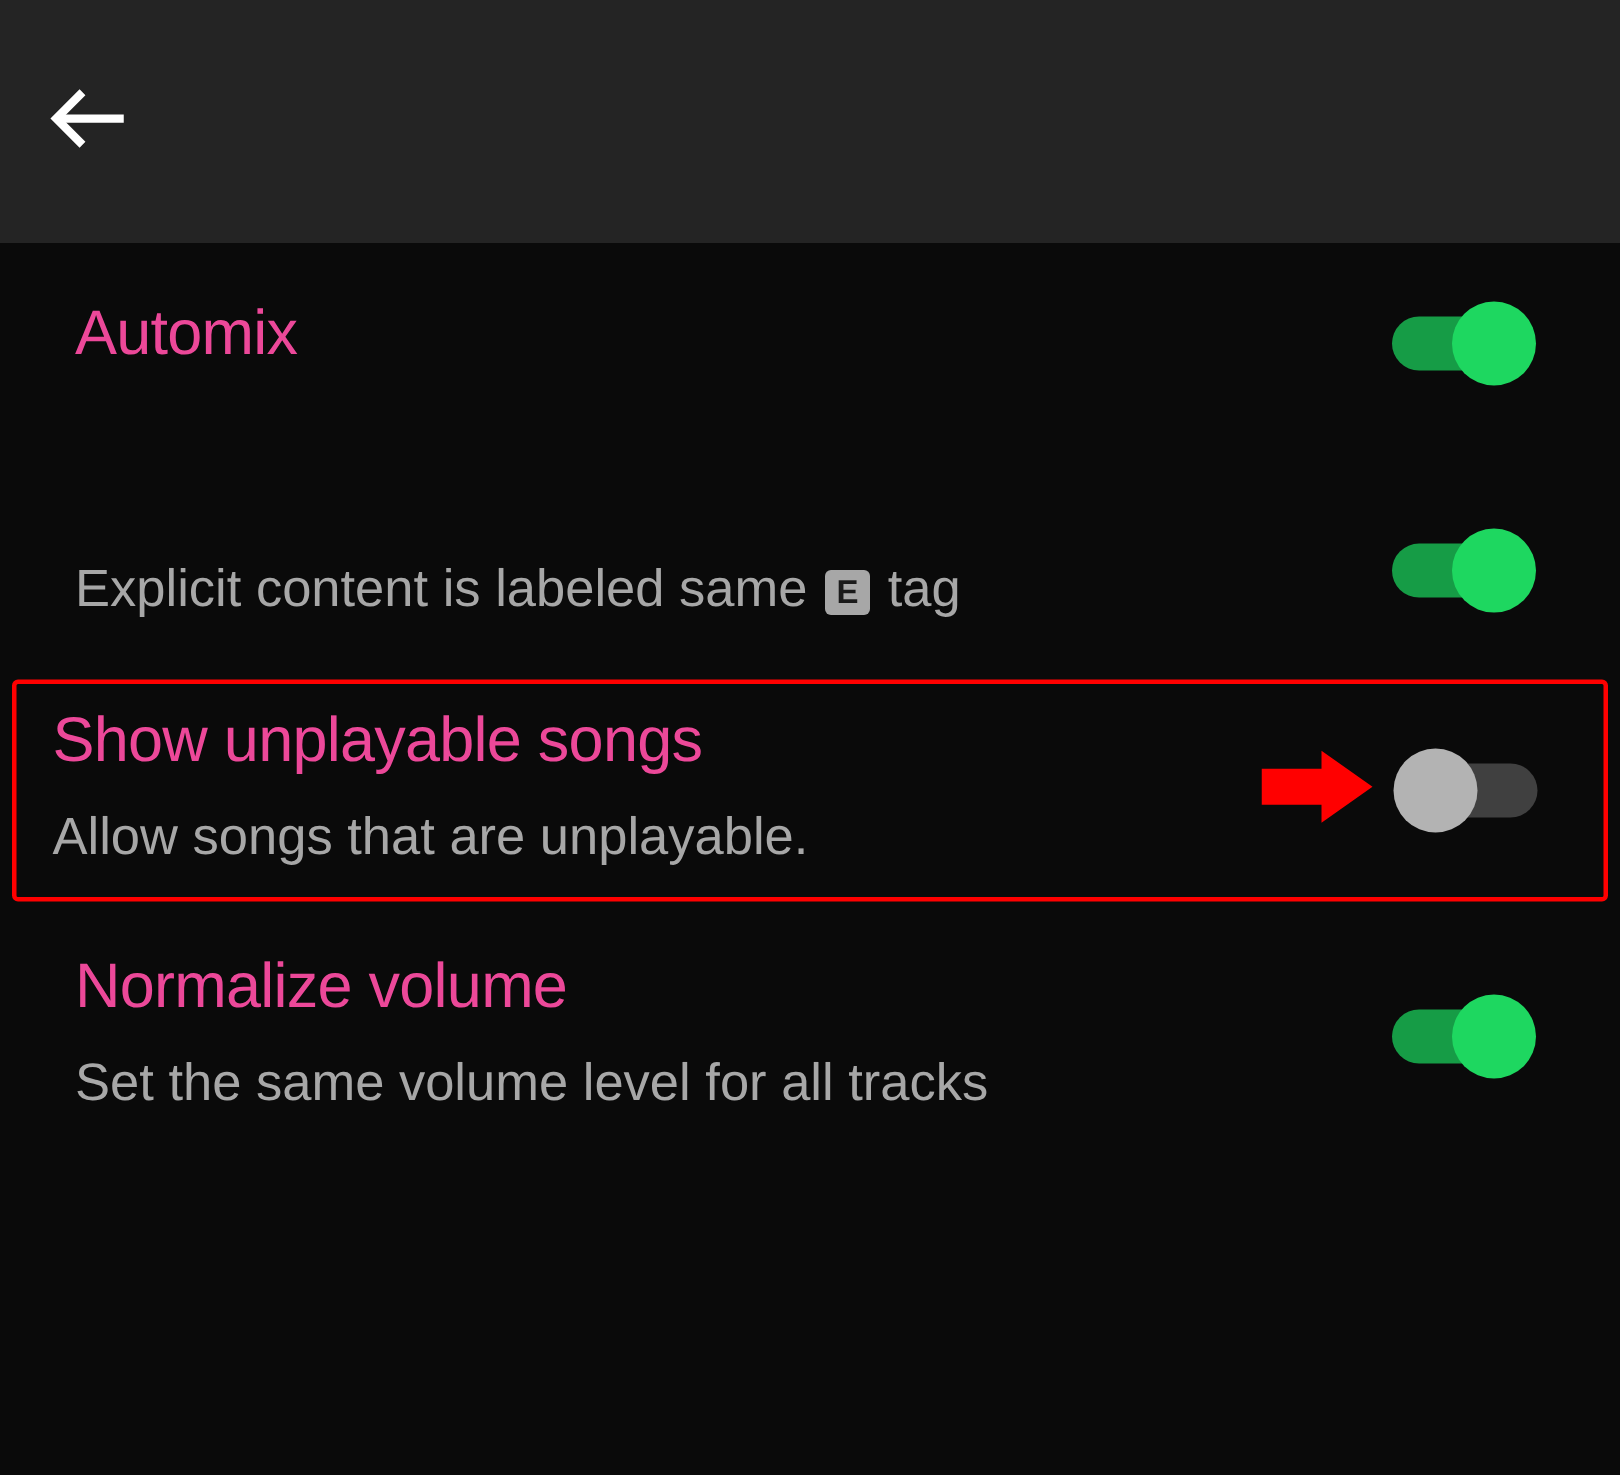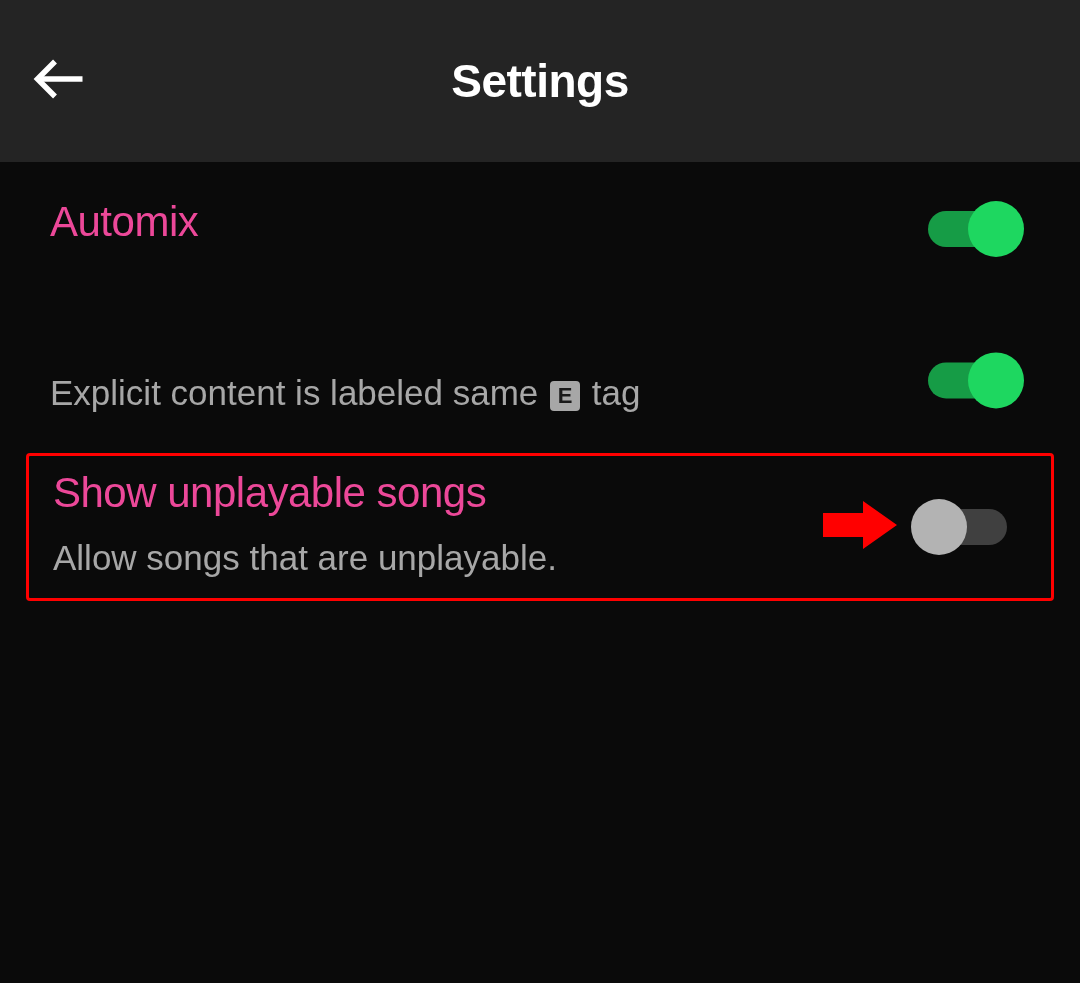--- a/index.html
+++ b/index.html
@@ -117,21 +117,21 @@
       background: #1ed760;
       right: -4px;
     }
     .toggle-off .toggle-thumb {
       background: #b3b3b3;
       left: -4px;
     }
     .highlight-box {
       border: 3px solid #ff0000;
       border-radius: 4px;
-      margin: 6px 26px;
+      margin: 6px 8px;
       padding: 13px 24px;
       display: flex;
       align-items: center;
       position: relative;
     }
     .highlight-box .setting-text {
       padding-right: 260px;
     }
     .highlight-box .toggle-container {
       right: 44px;
@@ -153,21 +153,20 @@
 </head>
 <body>
 
 <div class="header">
   <div class="back-arrow">
     <svg viewBox="0 0 24 24" fill="none" stroke="currentColor" stroke-width="2.2">
       <line x1="21" y1="12" x2="3" y2="12"></line>
       <polyline points="10 19 3 12 10 5"></polyline>
     </svg>
   </div>
-  <div class="header-title">Settings</div>
 </div>
 
 <div class="content">
 
   <div class="setting-row">
     <div class="setting-text">
       <div class="setting-title">Automix</div>
     </div>
     <div class="toggle-container">
       <div class="toggle toggle-on">
@@ -203,14 +202,26 @@
       </svg>
     </div>
     <div class="toggle-container">
       <div class="toggle toggle-off">
         <div class="toggle-track"></div>
         <div class="toggle-thumb"></div>
       </div>
     </div>
   </div>
 
+  <div class="setting-row">
+    <div class="setting-text">
+      <div class="setting-title">Normalize volume</div>
+      <div class="setting-desc">Set the same volume level for all tracks</div>
+    </div>
+    <div class="toggle-container">
+      <div class="toggle toggle-on">
+        <div class="toggle-track"></div>
+        <div class="toggle-thumb"></div>
+      </div>
+    </div>
+  </div>
 
 </div>
 
 </body></html>

